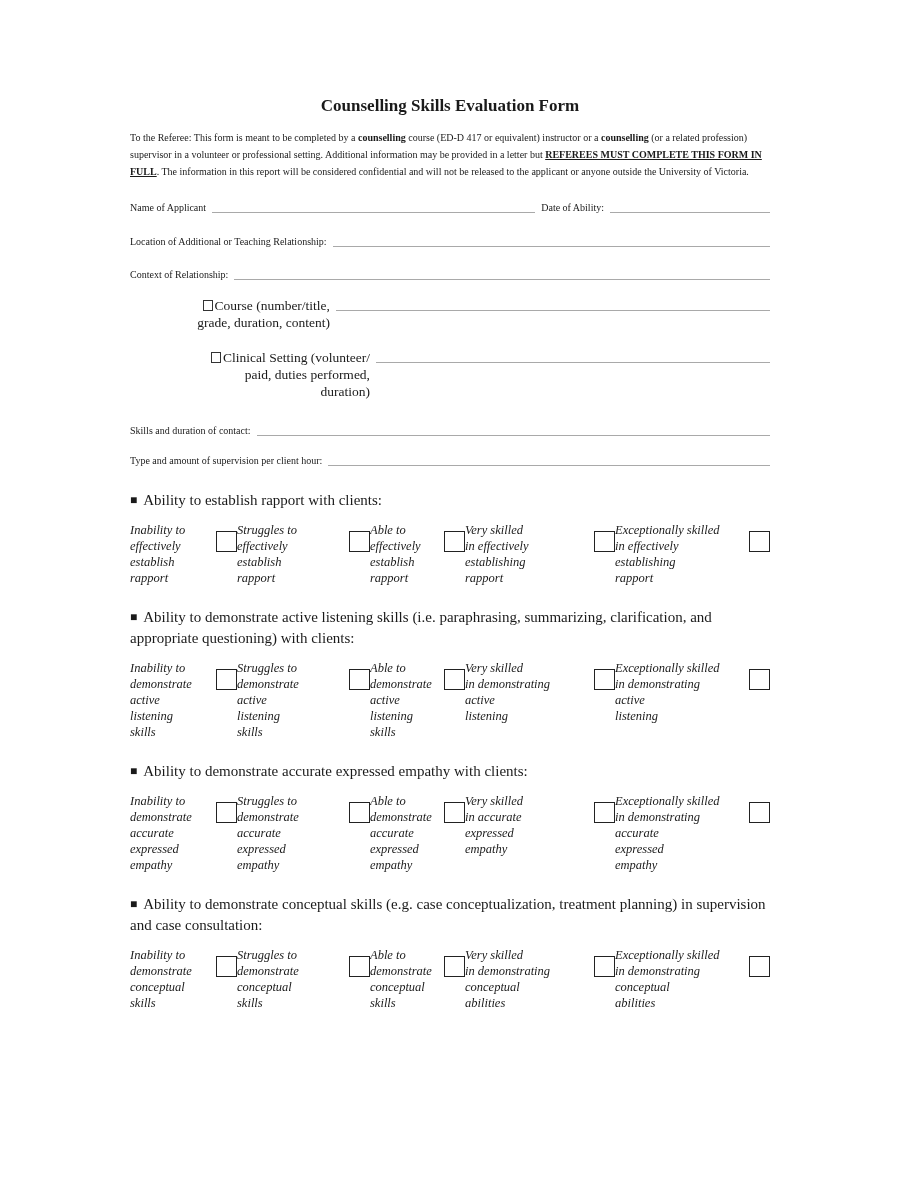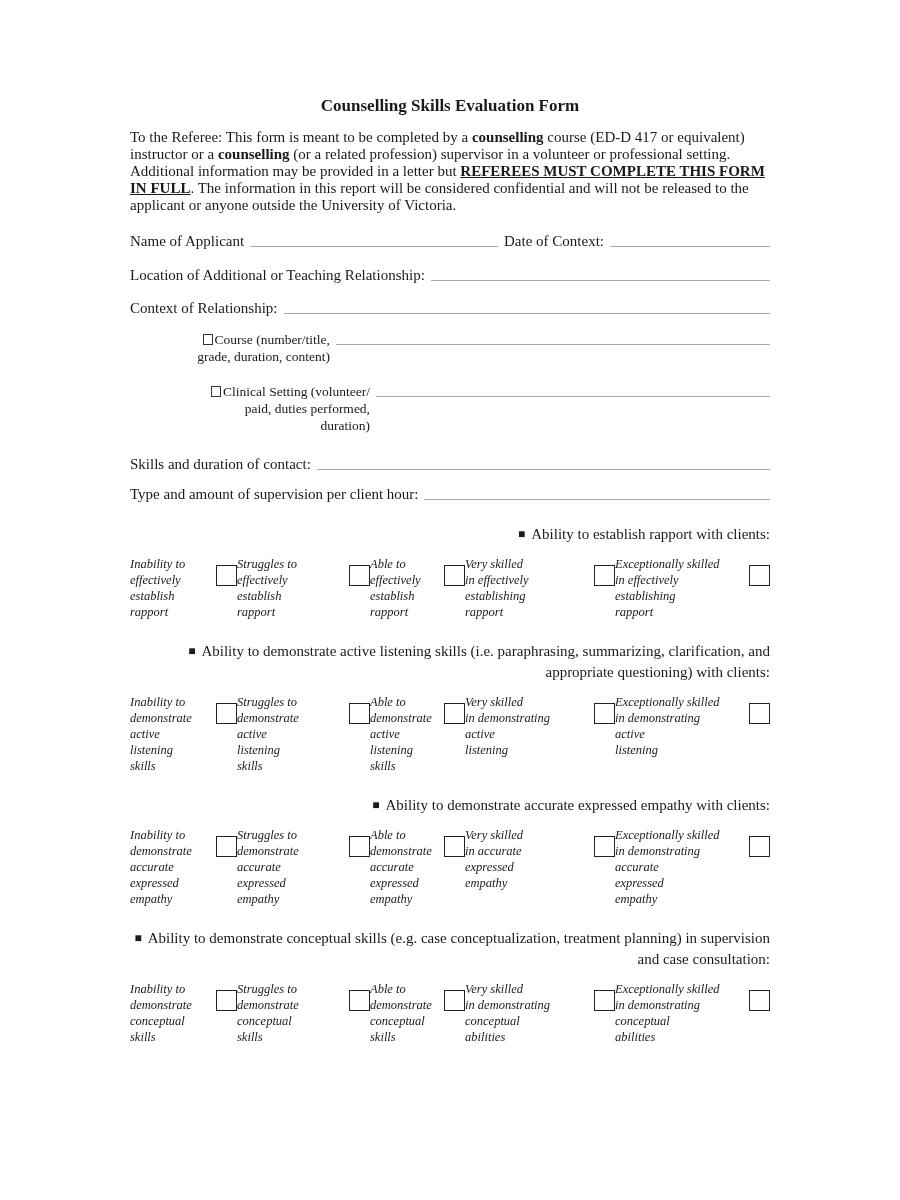--- a/index.html
+++ b/index.html
@@ -2,65 +2,65 @@
 <html><head>
 <meta charset="utf-8">
 <style>
   * { margin:0; padding:0; box-sizing:border-box; }
   html,body { width:900px; height:1200px; background:#ffffff; }
   body { font-family:"Liberation Serif","DejaVu Serif",serif; color:#1a1a1a; }
   .sheet { width:640px; margin:0 auto; padding-top:96px; }
 
   .title { font-size:17px; font-weight:bold; text-align:center; margin-bottom:13px; }
 
-  .intro { font-size:15px; line-height:17px; }
+  .intro { font-size:10px; line-height:17px; }
   .intro b.ul { text-decoration:underline; }
 
-  .frow { display:flex; align-items:flex-start; font-size:15px; line-height:17px; }
+  .frow { display:flex; align-items:flex-start; font-size:10px; line-height:17px; }
   .lbl { white-space:nowrap; }
   .line { border-bottom:1px solid #a9a9a9; height:14px; display:inline-block; }
   .grow { flex:1 1 auto; margin-left:6px; }
   .fixed-date { width:160px; margin-left:6px; }
 
   .r-name { margin-top:19px; }
   .r-loc  { margin-top:17px; }
   .r-ctx  { margin-top:16px; }
   .r-dates{ margin-top:22px; }
   .r-sup  { margin-top:13px; }
 
   .opt-row { display:flex; align-items:flex-start; margin-left:45px; font-size:13.5px; line-height:17px;text-align:right; }
   .opt-row.course   { margin-top:14px; }
   .opt-row.clinical { margin-top:18px; }
   .opt-label { flex:0 0 auto; }
   .opt-label.w-course   { width:155px; }
   .opt-label.w-clinical { width:195px; }
   .prewrap { white-space:pre-line; }
   .sq { display:inline-block; width:10px; height:11px; border:1px solid #333; margin-right:2px; vertical-align:-1px; background:#fff; }
 
-  .sec-head { font-size:15px; font-weight:normal; line-height:21px; margin-top:21px;text-align:right; }
+  .sec-head { font-size:15px; font-weight:normal; line-height:21px; margin-top:21px; }
   .sec-head .bullet { font-size:12px; margin-right:6px; vertical-align:1px; }
 
   .grid { display:grid; grid-template-columns:107px 133px 95px 150px 1fr; margin-top:11px; }
   .cell { display:flex; flex-direction:row; justify-content:space-between; }
   .opt { font-style:italic; font-size:12.5px; line-height:16px; white-space:pre-line; }
   .cb { width:21px; height:21px; border:1.5px solid #222; background:#fff; margin-top:9px; }
 </style>
 </head>
 <body>
 
 <div class="sheet">
 
   <h1 class="title">Counselling Skills Evaluation Form</h1>
 
   <p class="intro"><span>To the Referee: This form is meant to be completed by a </span><b>counselling</b><span> course (ED-D 417 or equivalent) instructor or a </span><b>counselling</b><span> (or a related profession) supervisor in a volunteer or professional setting. Additional information may be provided in a letter but </span><b class="ul">REFEREES MUST COMPLETE THIS FORM IN FULL</b><span>. The information in this report will be considered confidential and will not be released to the applicant or anyone outside the University of Victoria.</span></p>
 
   <div class="frow r-name">
     <span class="lbl">Name of Applicant</span>
     <span class="line grow"></span>
-    <span class="lbl" style="margin-left:6px;">Date of Context:</span>
+    <span class="lbl" style="margin-left:6px;">Date of Ability:</span>
     <span class="line fixed-date"></span>
   </div>
 
   <div class="frow r-loc">
     <span class="lbl">Location of Additional or Teaching Relationship:</span>
     <span class="line grow"></span>
   </div>
 
   <div class="frow r-ctx">
     <span class="lbl">Context of Relationship:</span>

